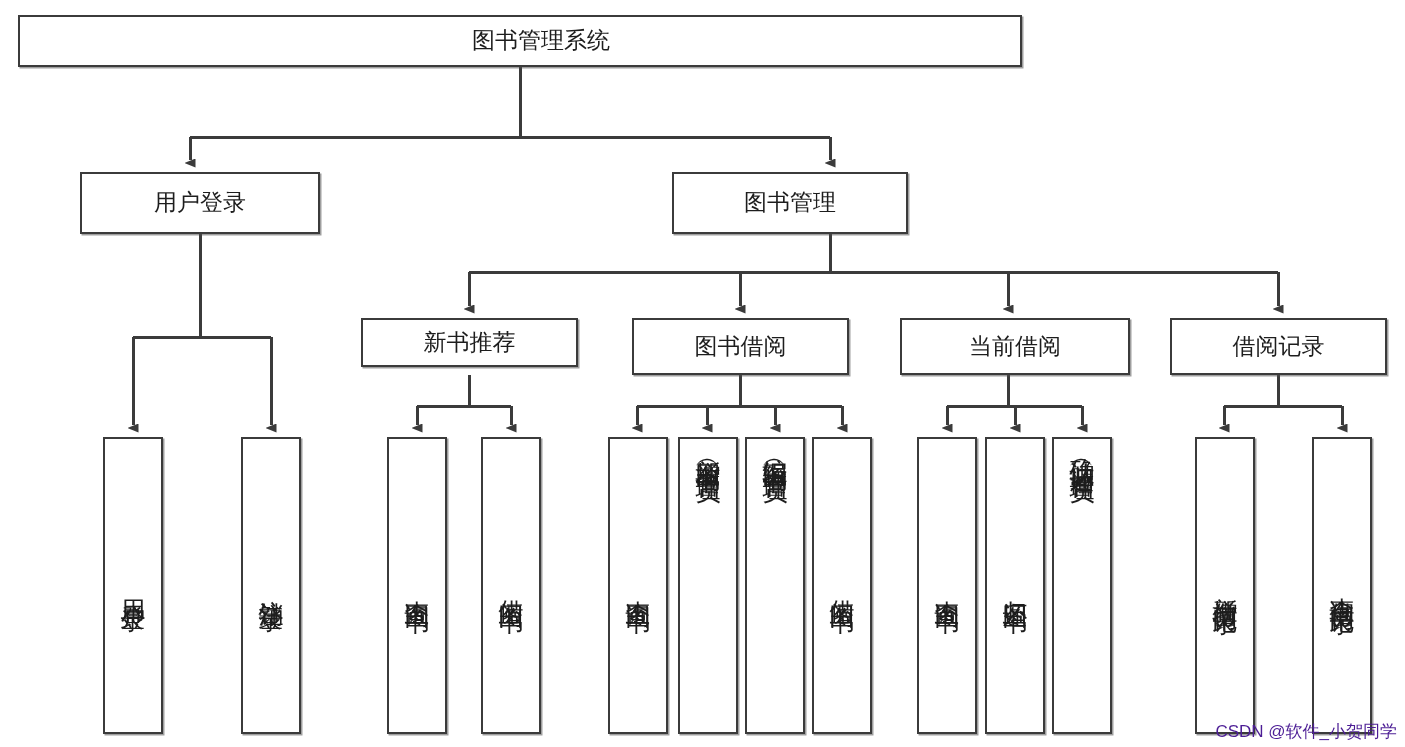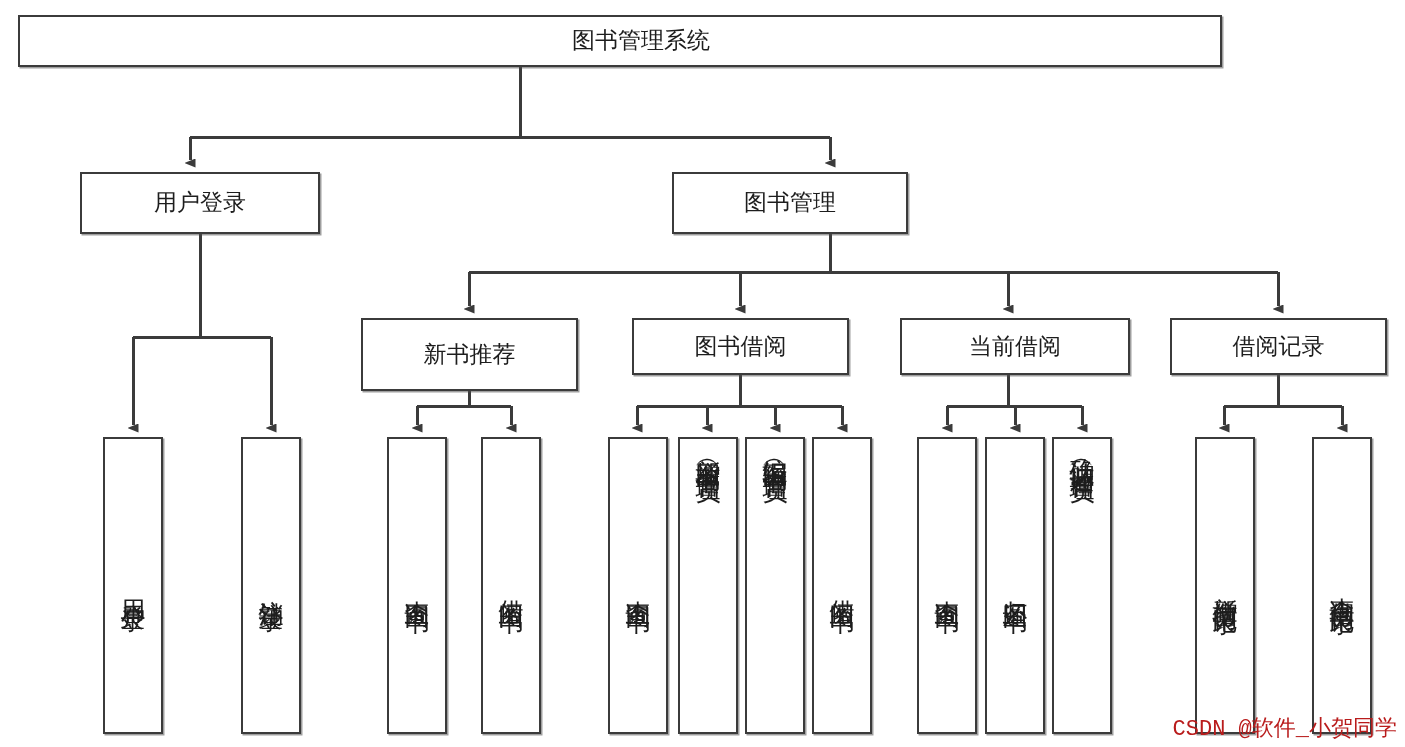--- a/index.html
+++ b/index.html
@@ -62,25 +62,25 @@
     letter-spacing: 3px;
     line-height: 1;
   }
   .node.vertical.v-centered {
     align-items: center;
   }
   .watermark {
     position: absolute;
     right: 8px;
     bottom: 4px;
-    font-size: 22px;
-    color: #b91c1c;
+    font-size: 17px;
+    color: #4c1d95;
     z-index: 3;
     white-space: nowrap;
-    font-family: Liberation Mono, monospace;
+    font-family: Liberation Sans, sans-serif;
   }
 </style>
 </head>
 <body>
 
 <div id="diagram-root">
 
   <svg id="edges" viewBox="0 0 1405 747" xmlns="http://www.w3.org/2000/svg">
     <defs>
       <marker id="arrow" markerWidth="9" markerHeight="11" refX="1.5" refY="5.5" orient="auto" markerUnits="userSpaceOnUse">
@@ -124,32 +124,32 @@
       <path d="M1015,406 L1015,425" marker-end="url(#arrow)"></path>
       <path d="M1082,406 L1082,425" marker-end="url(#arrow)"></path>
 
       <path d="M1278,375 L1278,406"></path>
       <path d="M1224,406 L1342,406"></path>
       <path d="M1224,406 L1224,425" marker-end="url(#arrow)"></path>
       <path d="M1342,406 L1342,425" marker-end="url(#arrow)"></path>
     </g>
   </svg>
 
-  <div class="node root horizontal" style="left:18px; top:15px; width:1204px; height:52px;padding-left:42px;">
+  <div class="node root horizontal" style="left:18px; top:15px; width:1004px; height:52px;padding-left:42px;">
     <span class="label">图书管理系统</span>
   </div>
 
   <div class="node horizontal" style="left:80px; top:172px; width:240px; height:62px;">
     <span class="label">用户登录</span>
   </div>
   <div class="node horizontal" style="left:672px; top:172px; width:236px; height:62px;">
     <span class="label">图书管理</span>
   </div>
 
-  <div class="node horizontal" style="left:361px; top:318px; width:217px; height:73px;">
+  <div class="node horizontal" style="left:361px; top:318px; width:217px; height:49px;">
     <span class="label">新书推荐</span>
   </div>
   <div class="node horizontal" style="left:632px; top:318px; width:217px; height:57px;">
     <span class="label">图书借阅</span>
   </div>
   <div class="node horizontal" style="left:900px; top:318px; width:230px; height:57px;">
     <span class="label">当前借阅</span>
   </div>
   <div class="node horizontal" style="left:1170px; top:318px; width:217px; height:57px;">
     <span class="label">借阅记录</span>

